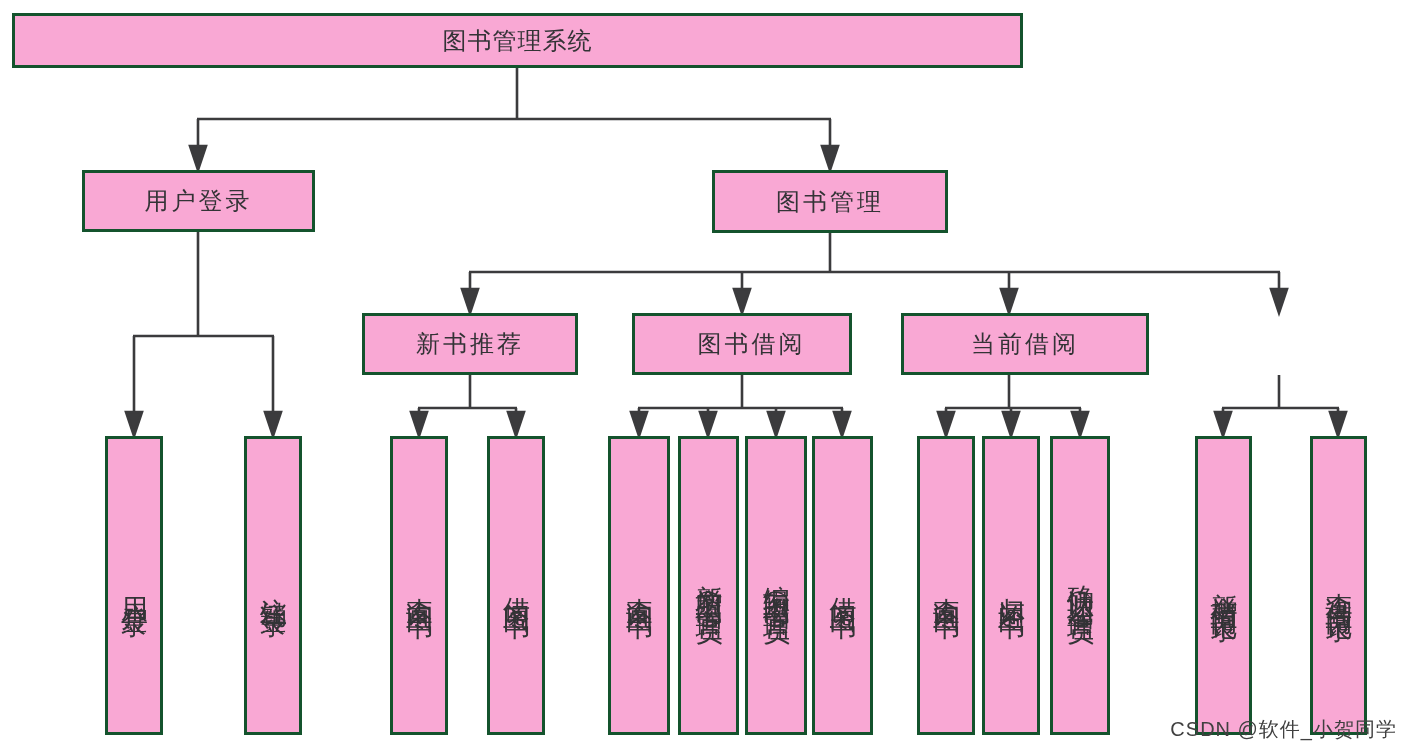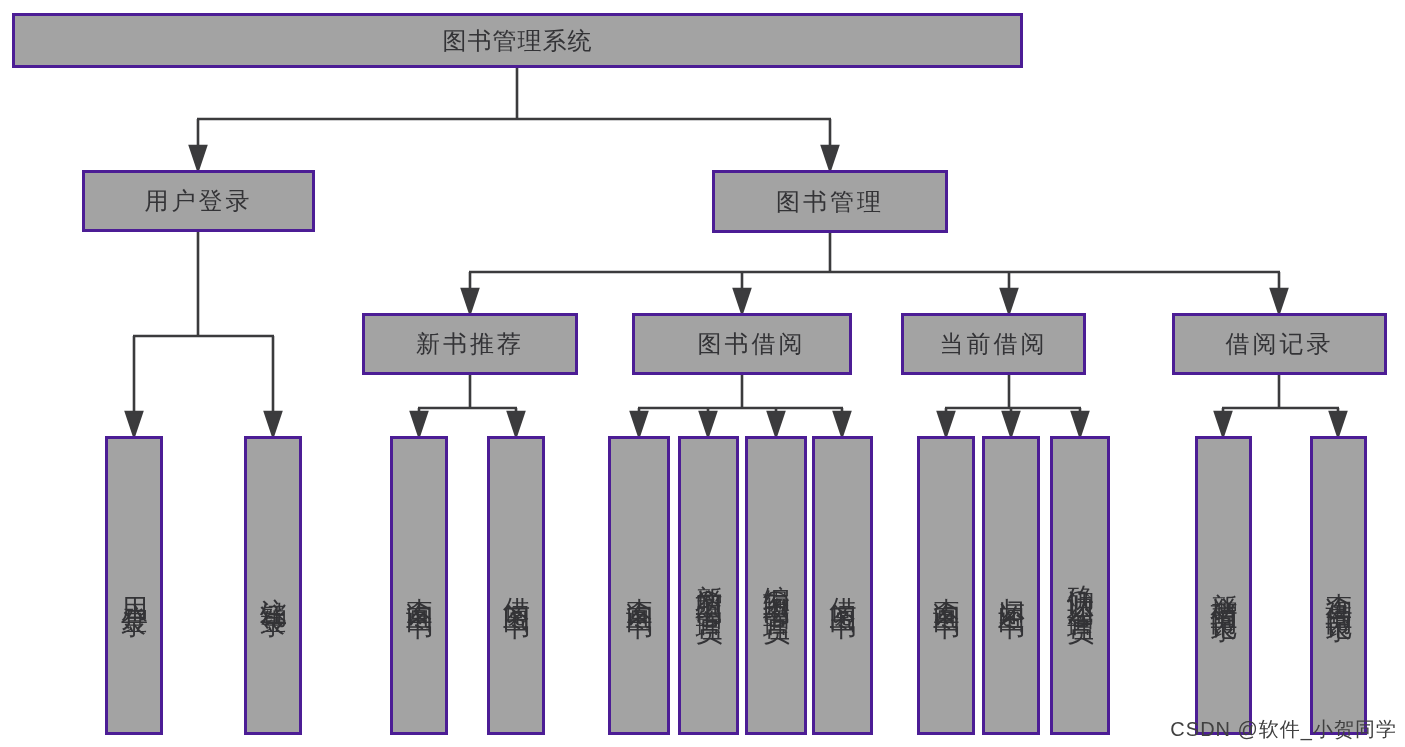--- a/index.html
+++ b/index.html
@@ -17,22 +17,22 @@
   }
   .connectors {
     position: absolute;
     left: 0;
     top: 0;
     pointer-events: none;
   }
   .node {
     position: absolute;
     box-sizing: border-box;
-    background: #a3a3a3;
-    border: 3px solid #4c1d95;
+    background: #f9a8d4;
+    border: 3px solid #14532d;
     display: flex;
     align-items: center;
     justify-content: center;
     color: #333336;
     text-align: center;
   }
   .hlabel {
     font-size: 24px;
     letter-spacing: 3px;
     white-space: nowrap;
@@ -139,25 +139,22 @@
   <div class="node" style="left:362px; top:313px; width:216px; height:62px;">
     <span class="hlabel">新书推荐</span>
   </div>
 
   <div class="node" style="left:712px; top:170px; width:236px; height:63px;">
     <span class="hlabel">图书管理</span>
   </div>
   <div class="node" style="left:632px; top:313px; width:220px; height:62px;padding-left:19px;">
     <span class="hlabel">图书借阅</span>
   </div>
-  <div class="node" style="left:901px; top:313px; width:185px; height:62px;">
+  <div class="node" style="left:901px; top:313px; width:248px; height:62px;">
     <span class="hlabel">当前借阅</span>
-  </div>
-  <div class="node" style="left:1172px; top:313px; width:215px; height:62px;">
-    <span class="hlabel">借阅记录</span>
   </div>
 
   <div class="node leaf" style="left:105px; top:436px; width:58px; height:299px;">
     <span class="vlabel">用户登录</span>
   </div>
   <div class="node leaf" style="left:244px; top:436px; width:58px; height:299px;">
     <span class="vlabel">注销登录</span>
   </div>
 
   <div class="node leaf" style="left:390px; top:436px; width:58px; height:299px;">

